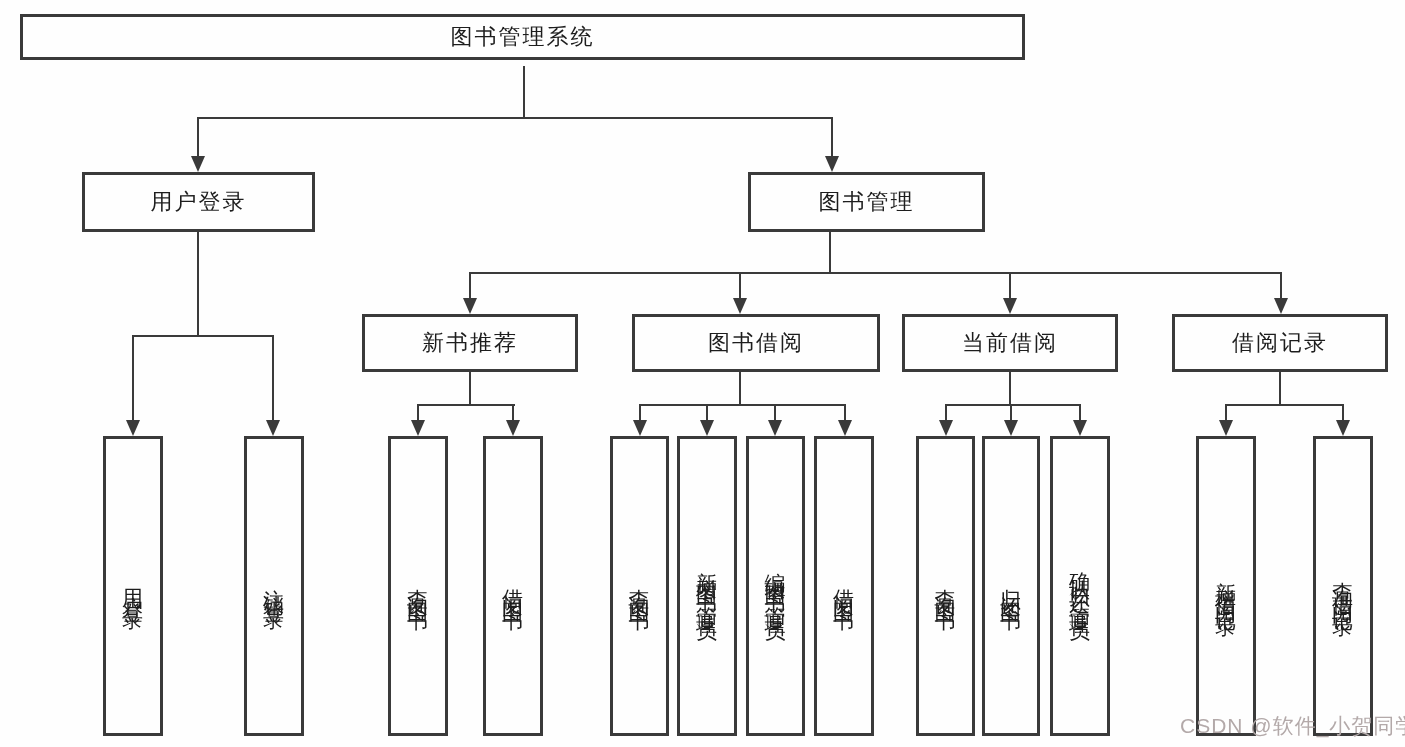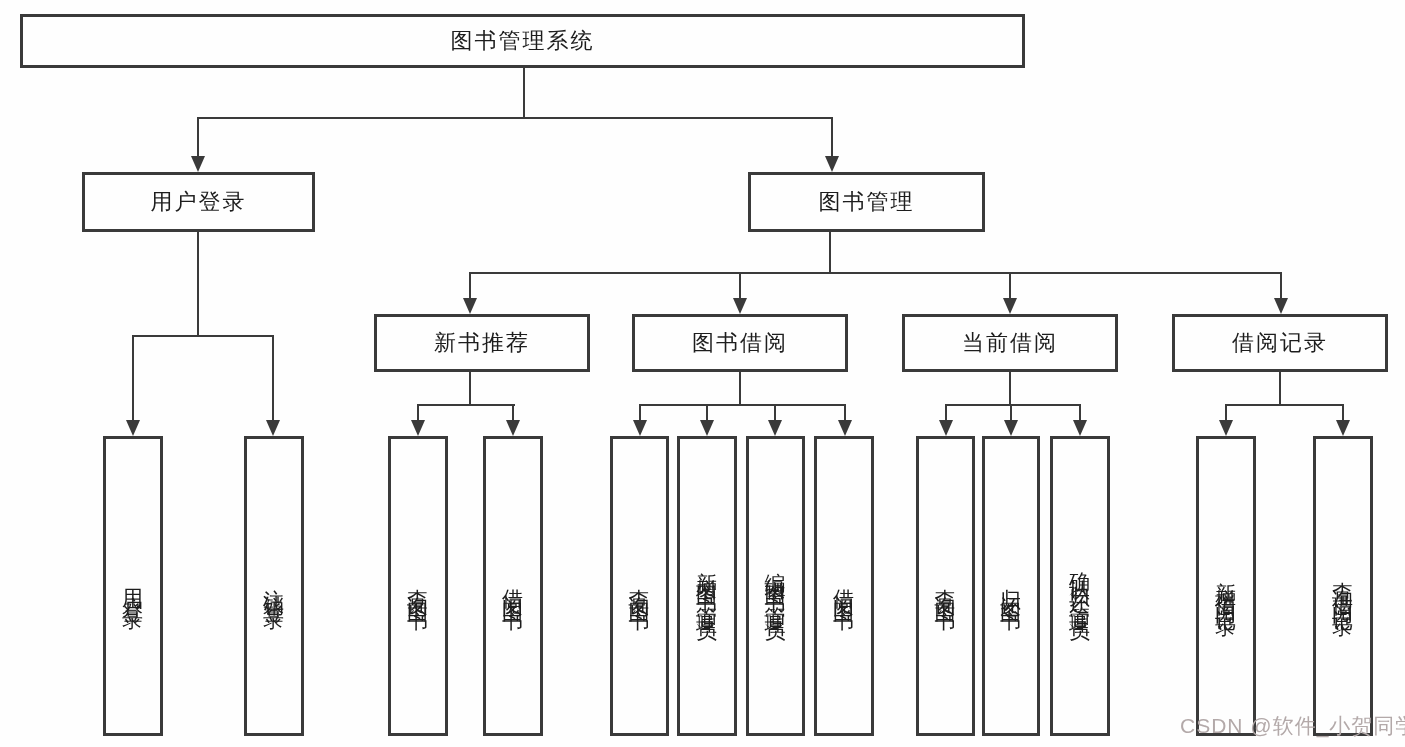--- a/index.html
+++ b/index.html
@@ -51,21 +51,21 @@
     color:#b3a9a9;
     letter-spacing:1px;
     white-space:nowrap;
   }
 </style>
 </head>
 <body>
 
 <div id="stage">
 
-  <div class="box" style="left:20px;top:14px;width:1005px;height:54px;justify-content:center;">
+  <div class="box" style="left:20px;top:14px;width:1005px;height:46px;justify-content:center;">
     <span>图书管理系统</span>
   </div>
 
   <div class="vline" style="left:523px;top:66px;height:52px;"></div>
   <div class="hline" style="left:197px;top:117px;width:636px;"></div>
   <div class="vline" style="left:197px;top:117px;height:41px;"></div>
   <div class="arrow" style="left:191px;top:156px;"></div>
   <div class="vline" style="left:831px;top:117px;height:41px;"></div>
   <div class="arrow" style="left:825px;top:156px;"></div>
 
@@ -87,24 +87,24 @@
   <div class="hline" style="left:469px;top:272px;width:813px;"></div>
   <div class="vline" style="left:469px;top:272px;height:27px;"></div>
   <div class="arrow" style="left:463px;top:298px;"></div>
   <div class="vline" style="left:739px;top:272px;height:27px;"></div>
   <div class="arrow" style="left:733px;top:298px;"></div>
   <div class="vline" style="left:1009px;top:272px;height:27px;"></div>
   <div class="arrow" style="left:1003px;top:298px;"></div>
   <div class="vline" style="left:1280px;top:272px;height:27px;"></div>
   <div class="arrow" style="left:1274px;top:298px;"></div>
 
-  <div class="box" style="left:362px;top:314px;width:216px;height:58px;margin-left:12px;">
+  <div class="box" style="left:362px;top:314px;width:216px;height:58px;">
     <span>新书推荐</span>
   </div>
-  <div class="box" style="left:632px;top:314px;width:216px;height:58px;">
+  <div class="box" style="left:632px;top:314px;width:248px;height:58px;">
     <span>图书借阅</span>
   </div>
   <div class="box" style="left:1172px;top:314px;width:216px;height:58px;">
     <span>借阅记录</span>
   </div>
   <div class="box" style="left:902px;top:314px;width:216px;height:58px;">
     <span>当前借阅</span>
   </div>
 
   <div class="vline" style="left:469px;top:372px;height:34px;"></div>

